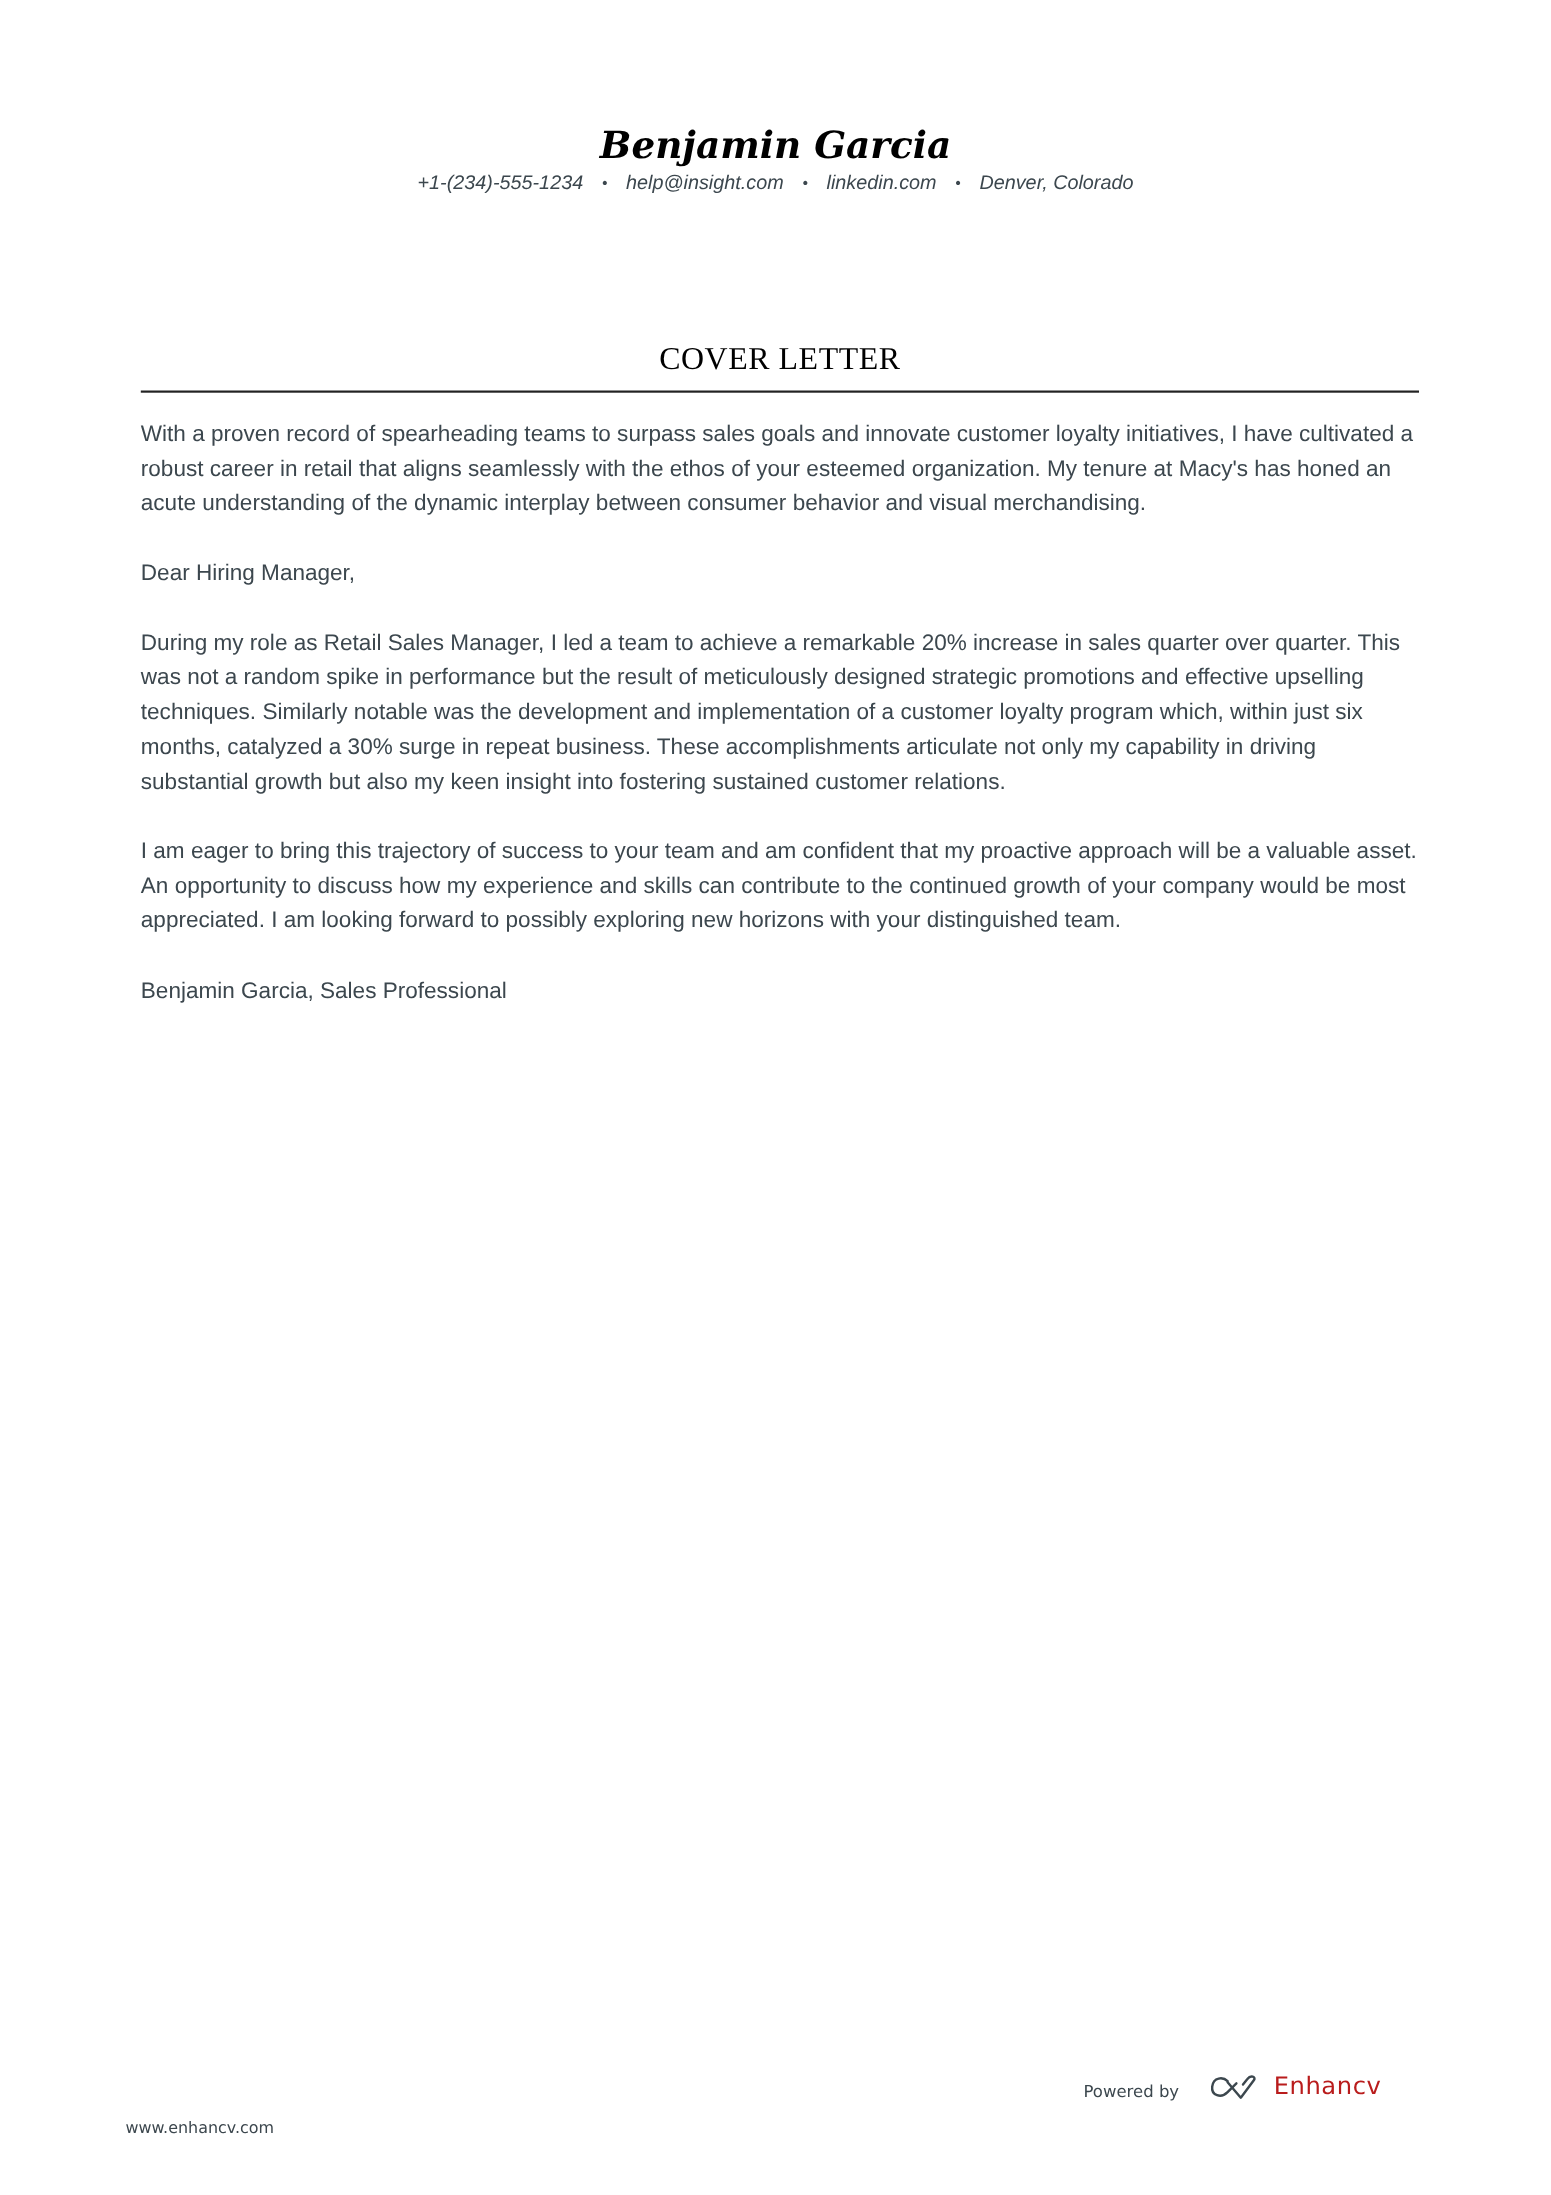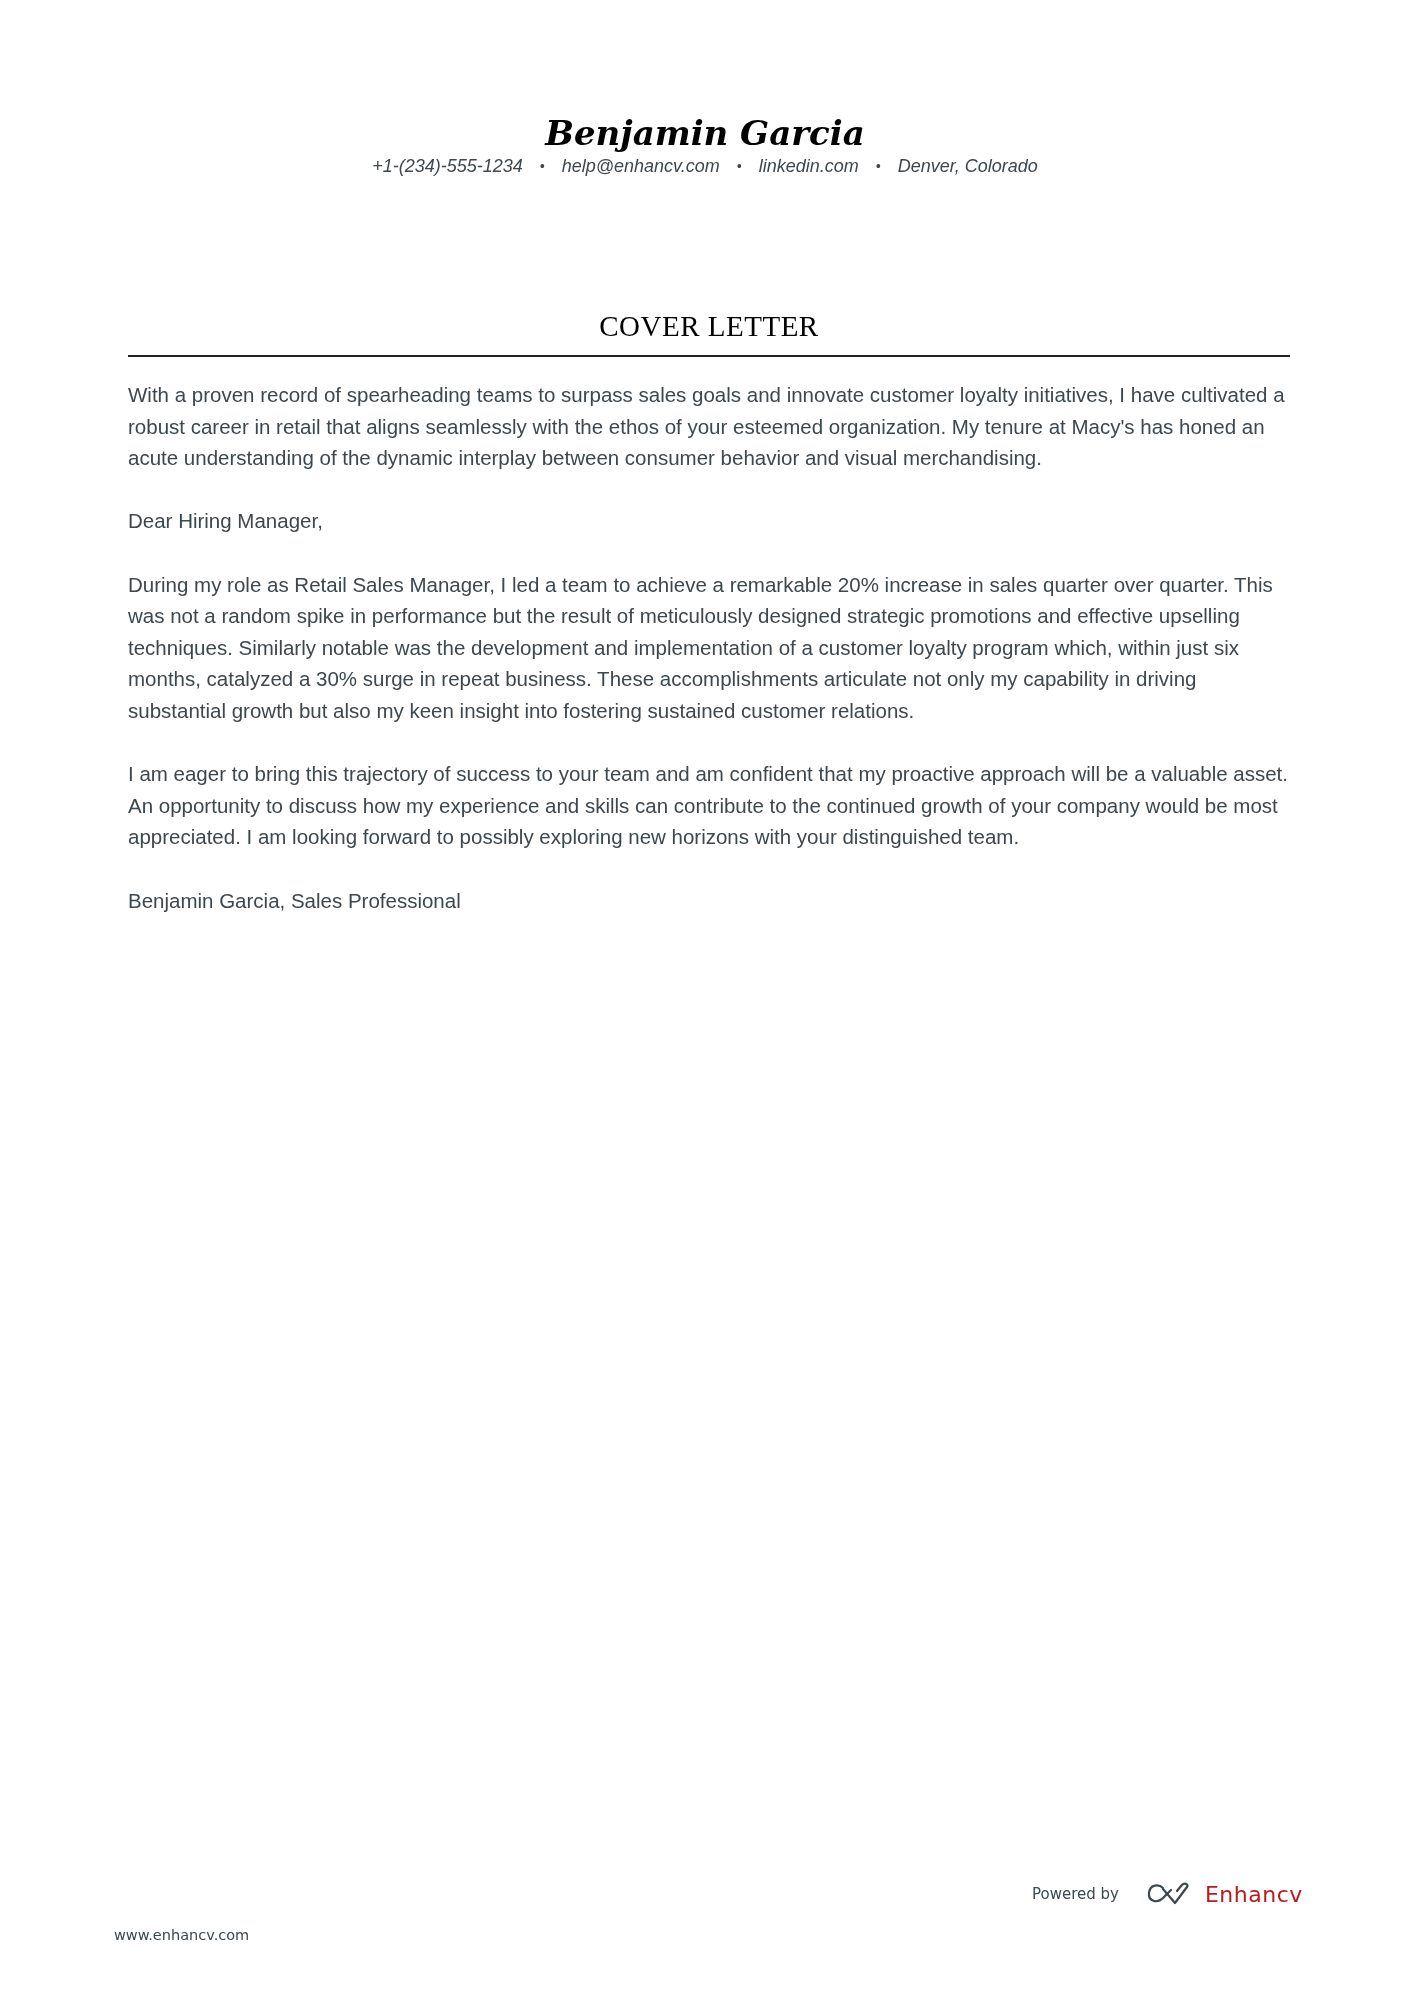--- a/index.html
+++ b/index.html
@@ -96,25 +96,25 @@
       left: 114px;
       top: 1884px;
       font-family: "DejaVu Sans", sans-serif;
       font-size: 14.5px;
       line-height: 20px;
       color: #3c474e;
       margin-top: 41px;
     }
     .footer-right {
       position: absolute;
-      left: 1032px;
+      left: 985px;
       top: 1878px;
       height: 32px;
       display: flex;
-      align-items: center;
+      align-items: flex-end;
     }
     .powered {
       font-family: "DejaVu Sans", sans-serif;
       font-size: 15px;
       color: #3c474e;
       margin-right: 28px;
     }
     .logo-icon {
       width: 46px;
       height: 24px;
@@ -132,21 +132,21 @@
 </head>
 <body>
 
 <div class="page">
 
   <div class="header">
     <div class="name">Benjamin Garcia</div>
     <div class="contacts">
       <span>+1-(234)-555-1234</span>
       <span class="sep">•</span>
-      <span>help@enhancv.com</span>
+      <span>help@insight.com</span>
       <span class="sep">•</span>
       <span>linkedin.com</span>
       <span class="sep">•</span>
       <span>Denver, Colorado</span>
     </div>
   </div>
 
   <div class="section-title">COVER LETTER</div>
   <div class="rule"></div>
 

